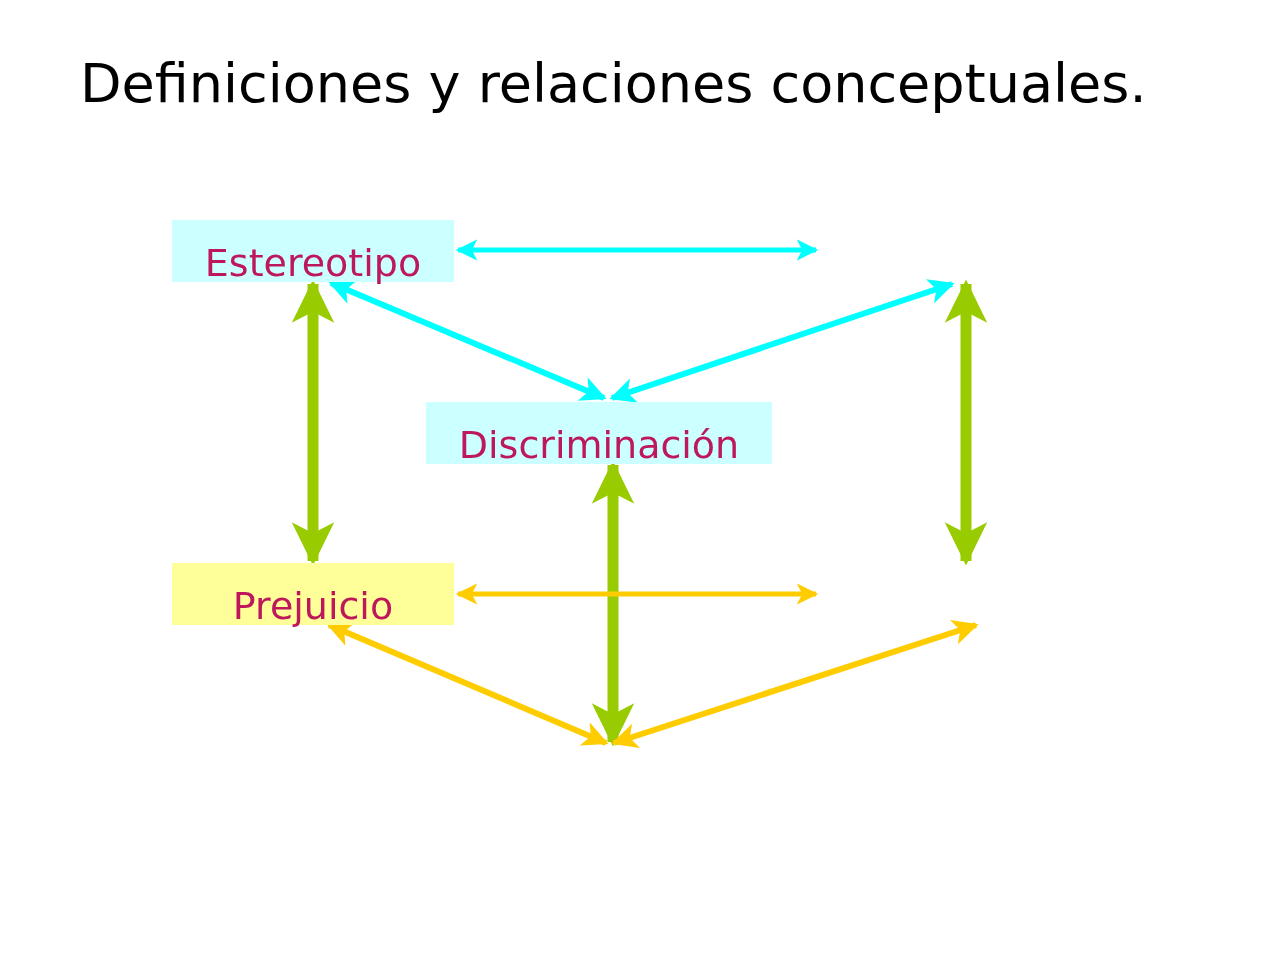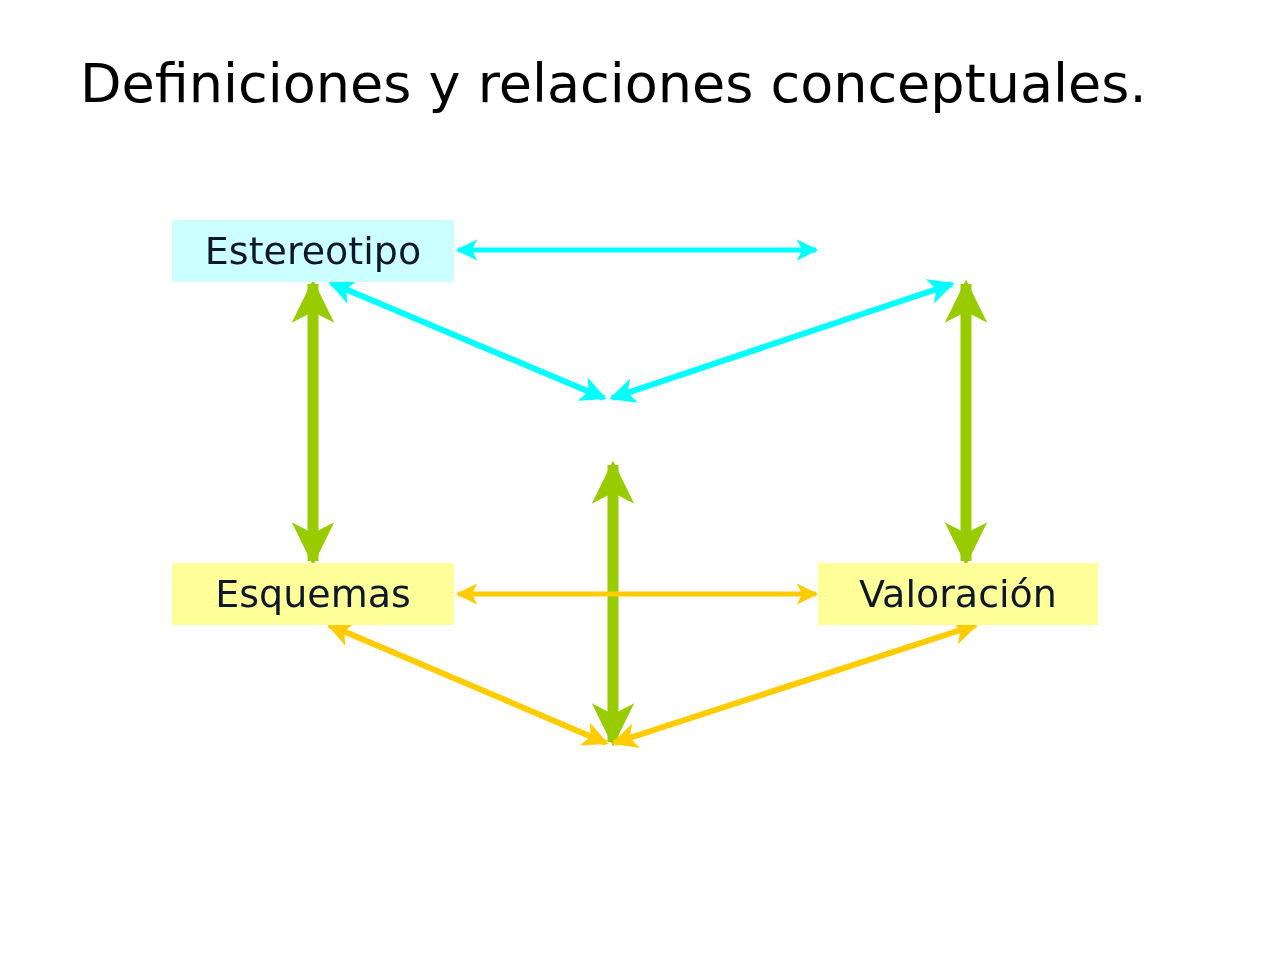--- a/index.html
+++ b/index.html
@@ -43,25 +43,25 @@
   svg#arrow-layer {
     position: absolute;
     left: 0; top: 0;
     width: 1280px;
     height: 960px;
     pointer-events: none;
   }
   .node {
     position: absolute;
     display: flex;
-    align-items: center;
+    align-items: flex-end;
     justify-content: center;
     font-size: 38px;
     line-height: 1;
-    color: #0f172a;
+    color: #be185d;
     font-family: "DejaVu Sans", sans-serif;
     white-space: nowrap;
     box-sizing: border-box;
   }
   .node-cyan { background: #ccffff; }
   .node-yellow { background: #ffff99; }
 
   #node-estereotipo { left: 172px; top: 220px; width: 282px; height: 62px; }
   #node-prejuicio   { left: 818px; top: 220px; width: 280px; height: 62px; }
   #node-discriminacion { left: 426px; top: 402px; width: 346px; height: 62px; }
@@ -121,28 +121,28 @@
       <line x1="329" y1="625" x2="606" y2="743" stroke="#ffcc00" stroke-width="6" marker-start="url(#head-gold)" marker-end="url(#head-gold)"></line>
 
       <line x1="614" y1="743" x2="976" y2="625" stroke="#ffcc00" stroke-width="6" marker-start="url(#head-gold)" marker-end="url(#head-gold)"></line>
     </svg>
 
     <div class="node node-cyan" id="node-estereotipo">
       <span>Estereotipo</span>
     </div>
 
 
+    <div class="node node-cyan" id="node-discriminacion">
+      <span>Discriminación</span>
+    </div>
 
     <div class="node node-yellow" id="node-creencia">
-      <span>Esquemas</span>
+      <span>Prejuicio</span>
     </div>
 
-    <div class="node node-yellow" id="node-valoracion">
-      <span>Valoración</span>
-    </div>
 
 
   </div>
 
   <div id="caption">
   </div>
 
 </div>
 
 </body></html>

